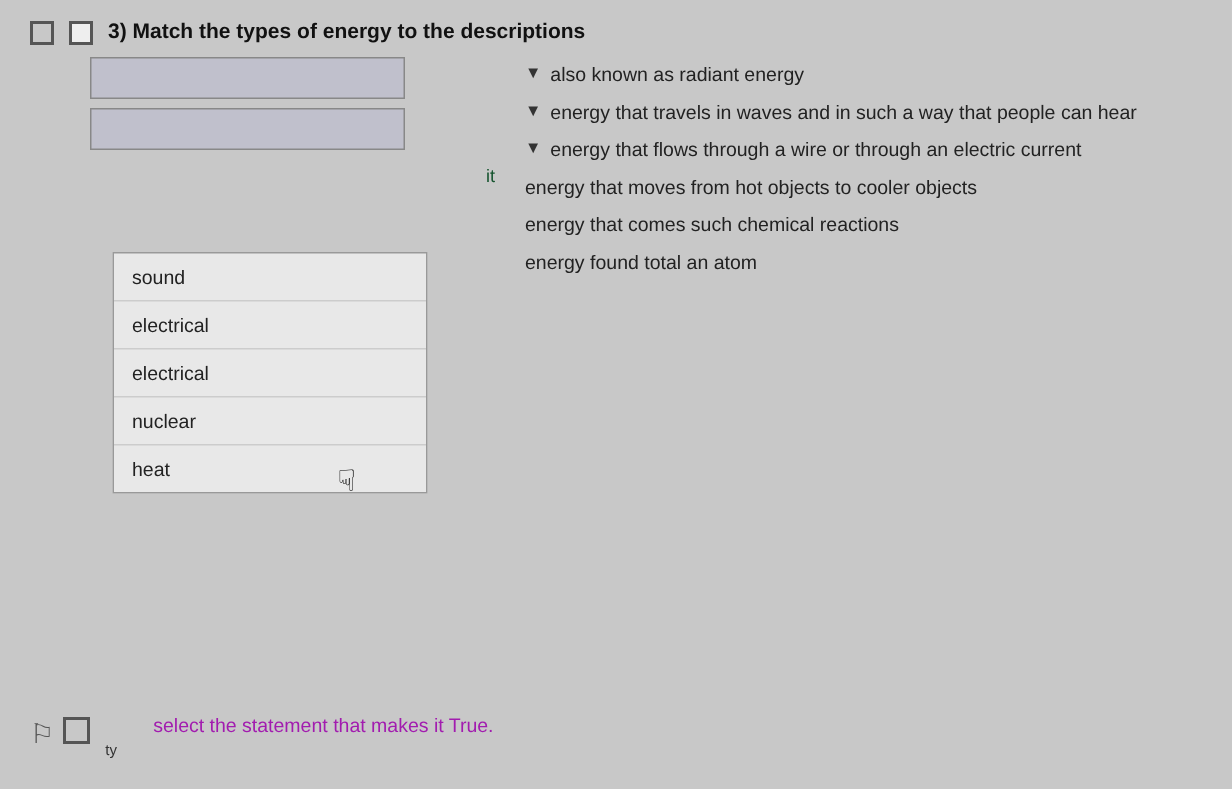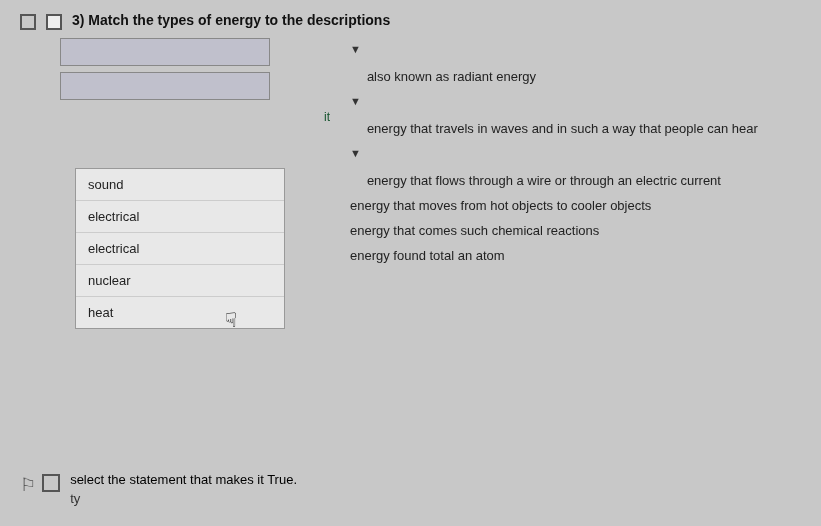--- a/index.html
+++ b/index.html
@@ -130,21 +130,20 @@
       color: #333;
       font-size: 11px;
       margin-right: 6px;
       flex-shrink: 0;
       margin-top: 1px;
     }
 
     .desc-text {
       font-size: 13px;
       color: #222;
-      margin-top: 27px;
     }
 
     .desc-text-plain {
       font-size: 13px;
       color: #222;
       margin-bottom: 10px;
       margin-left: 0;
     }
 
     
@@ -158,25 +157,26 @@
     }
 
     .bottom-icons {
       display: flex;
       gap: 6px;
       margin-top: 2px;
     }
 
     .bottom-text {
       font-size: 13px;
-      color: #000000;
+      color: #a21caf;
+      margin-left: 32px;
     }
 
     .bottom-sub {
-      font-size: 13px;
+      font-size: 10px;
       color: #333;
       margin-top: 4px;
     }
 
     
     .descriptions-area {
       padding-top: 4px;
     }
 
     .no-arrow-row {

